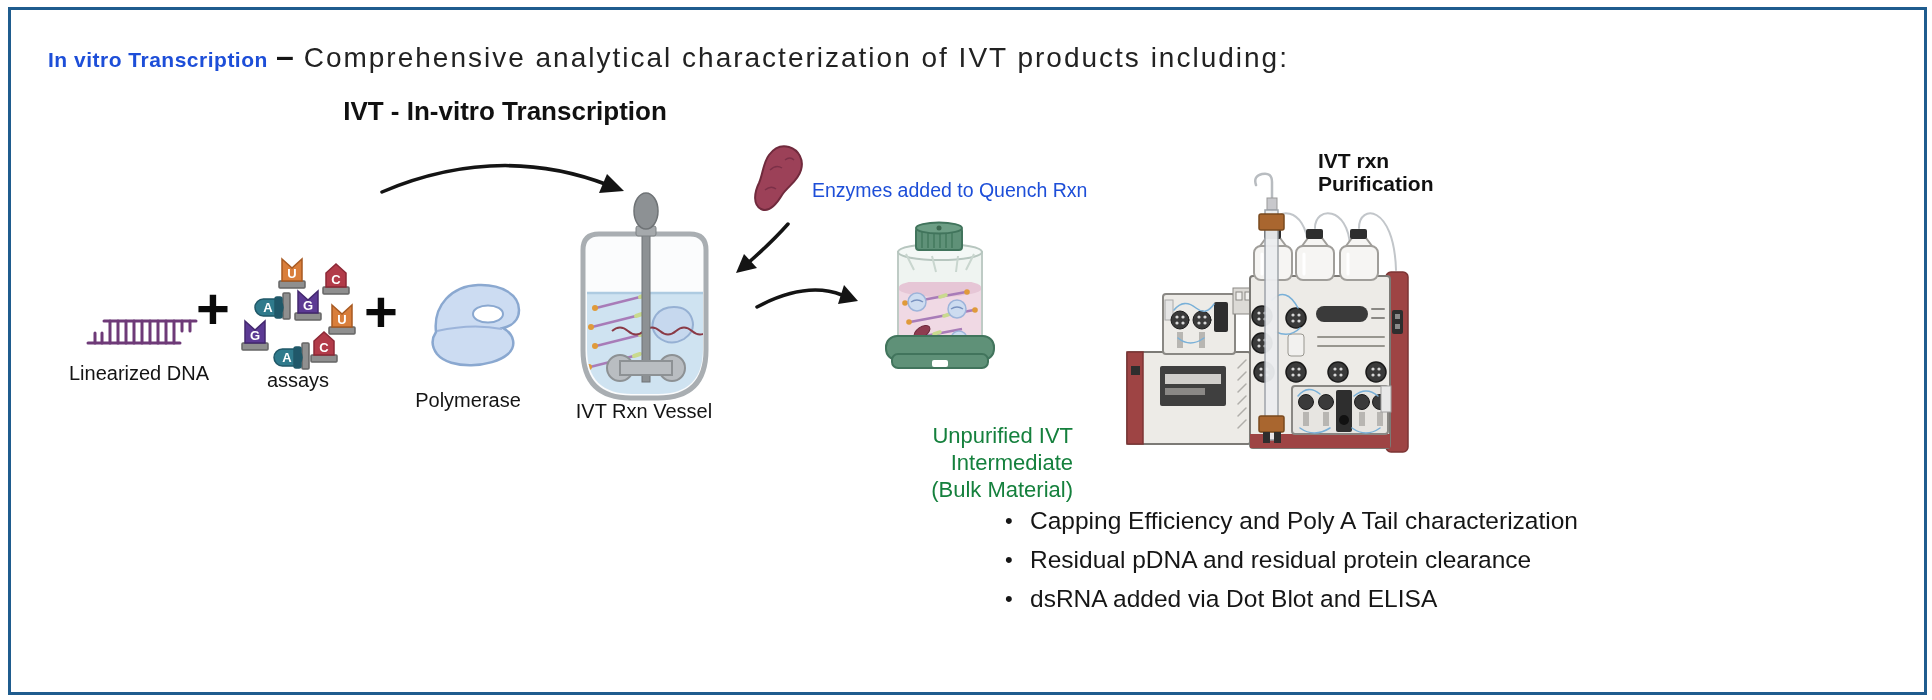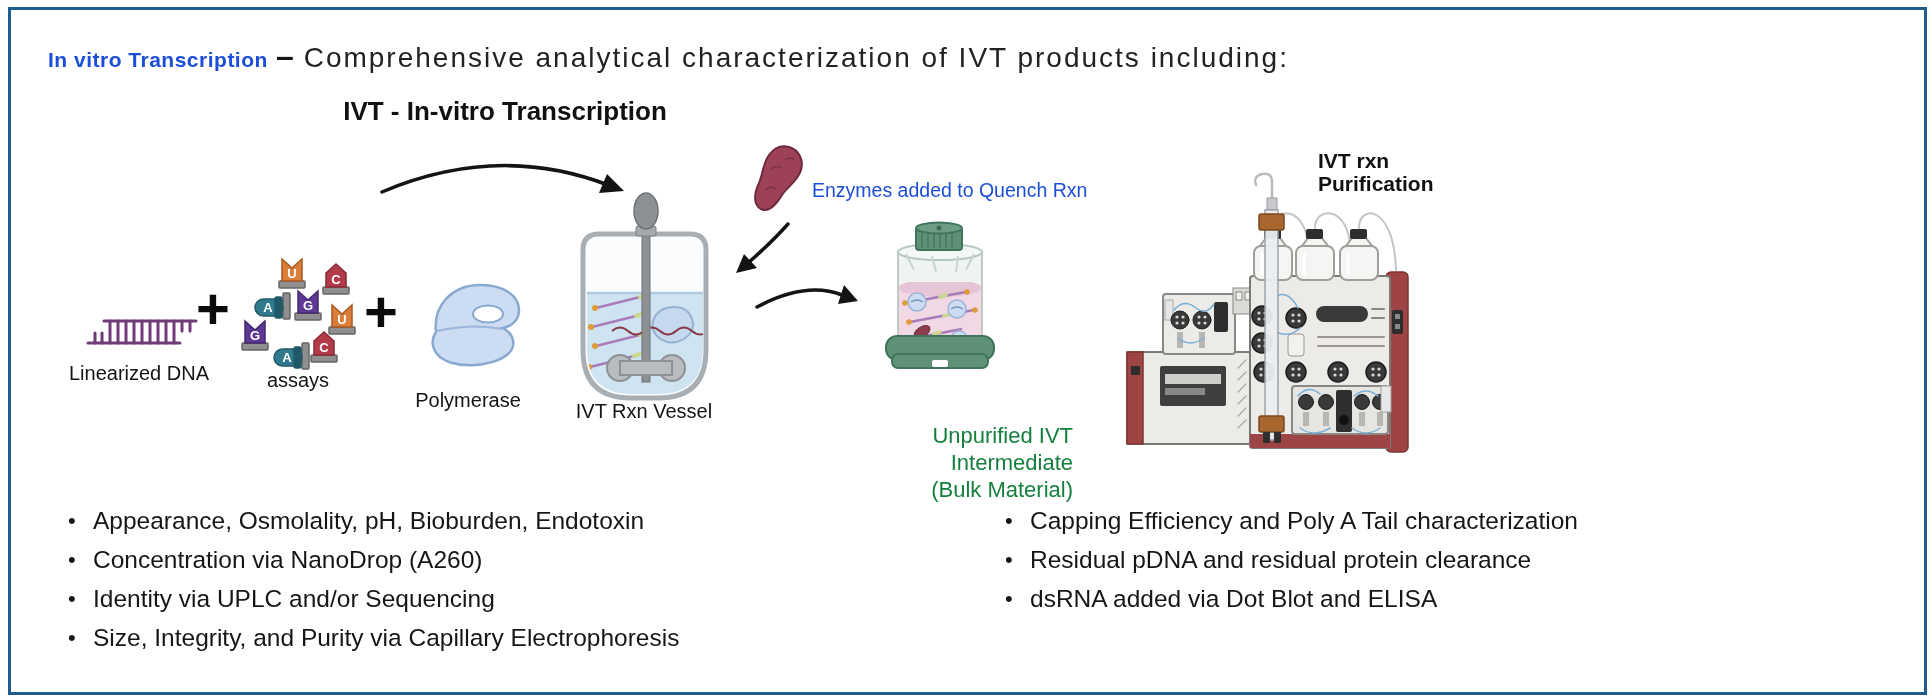--- a/index.html
+++ b/index.html
@@ -413,24 +413,18 @@
   <div class="intermediate-lbl">
     <div>Unpurified IVT</div>
     <div>Intermediate</div>
     <div>(Bulk Material)</div>
   </div>
   <div class="purification-lbl">
     <div>IVT rxn</div>
     <div>Purification</div>
   </div>
 
-  <ul class="analytics-list left">
-    <li>Appearance, Osmolality, pH, Bioburden, Endotoxin</li>
-    <li>Concentration via NanoDrop (A260)</li>
-    <li>Identity via UPLC and/or Sequencing</li>
-    <li>Size, Integrity, and Purity via Capillary Electrophoresis</li>
-  </ul>
   <ul class="analytics-list right">
     <li>Capping Efficiency and Poly A Tail characterization</li>
     <li>Residual pDNA and residual protein clearance</li>
     <li>dsRNA added via Dot Blot and ELISA</li>
   </ul>
 </div>
 
 </body></html>

